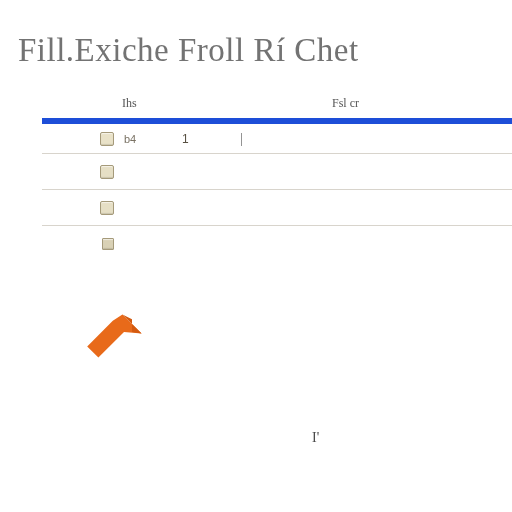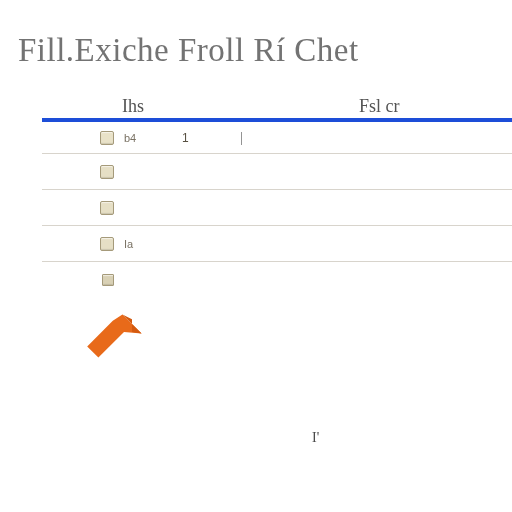--- a/index.html
+++ b/index.html
@@ -10,40 +10,40 @@
     left: 18px;
     font-size: 33px;
     letter-spacing: 0.5px;
     color: #737373;
     font-weight: 400;
     white-space: nowrap;
   }
   .col-header {
     position: absolute;
     top: 96px;
-    font-size: 18px;
+    font-size: 12px;
     color: #555;
     font-family: Georgia, serif;
   }
   .col-text { left: 122px; }
-  .col-right { left: 332px; margin-left: 27px; }
+  .col-right { left: 332px; }
   .rows {
     position: absolute;
     top: 118px;
     left: 42px;
     right: 0;
   }
   .row {
     height: 36px;
     border-bottom: 1px solid #d8d4cc;
     display: flex;
     align-items: center;
     position: relative;
   }
-  .row:first-child { border-top: 4px solid #1d4ed8; text-align: right; }
+  .row:first-child { border-top: 6px solid #1d4ed8; text-align: right; }
   .checkbox {
     position: absolute;
     left: 58px;
     width: 14px;
     height: 14px;
     border: 1px solid #a59a7a;
     background: #e9e2c8;
     box-shadow: inset 0 1px 1px rgba(255,255,255,0.6), inset 0 -1px 1px rgba(0,0,0,0.12);
     border-radius: 2px;
   }
@@ -109,26 +109,20 @@
     <span class="cell-right"></span>
   </div>
 
   <div class="row">
     <span class="checkbox plain"></span>
     <span class="cell-label"></span>
     <span class="cell-val"></span>
     <span class="cell-right"></span>
   </div>
 
-  <div class="row">
-    <span class="checkbox plain"></span>
-    <span class="cell-label">Ia</span>
-    <span class="cell-val"></span>
-    <span class="cell-right"></span>
-  </div>
 
   <div class="row" style="border-bottom:none;">
     <span class="checkbox smaller" style="left:60px;top:12px;position:absolute;"></span>
     <span class="cell-label"></span>
     <span class="cell-val"></span>
     <span class="cell-right"></span>
   </div>
 
 </div>
 

